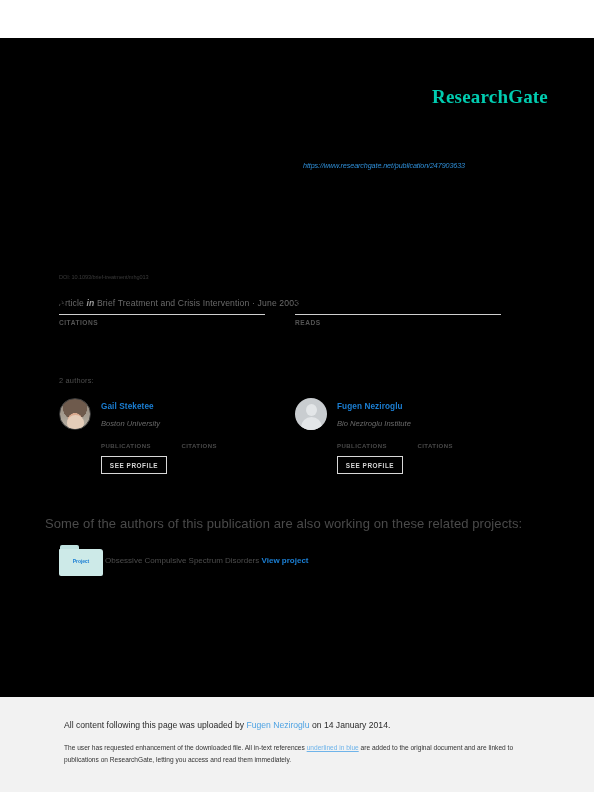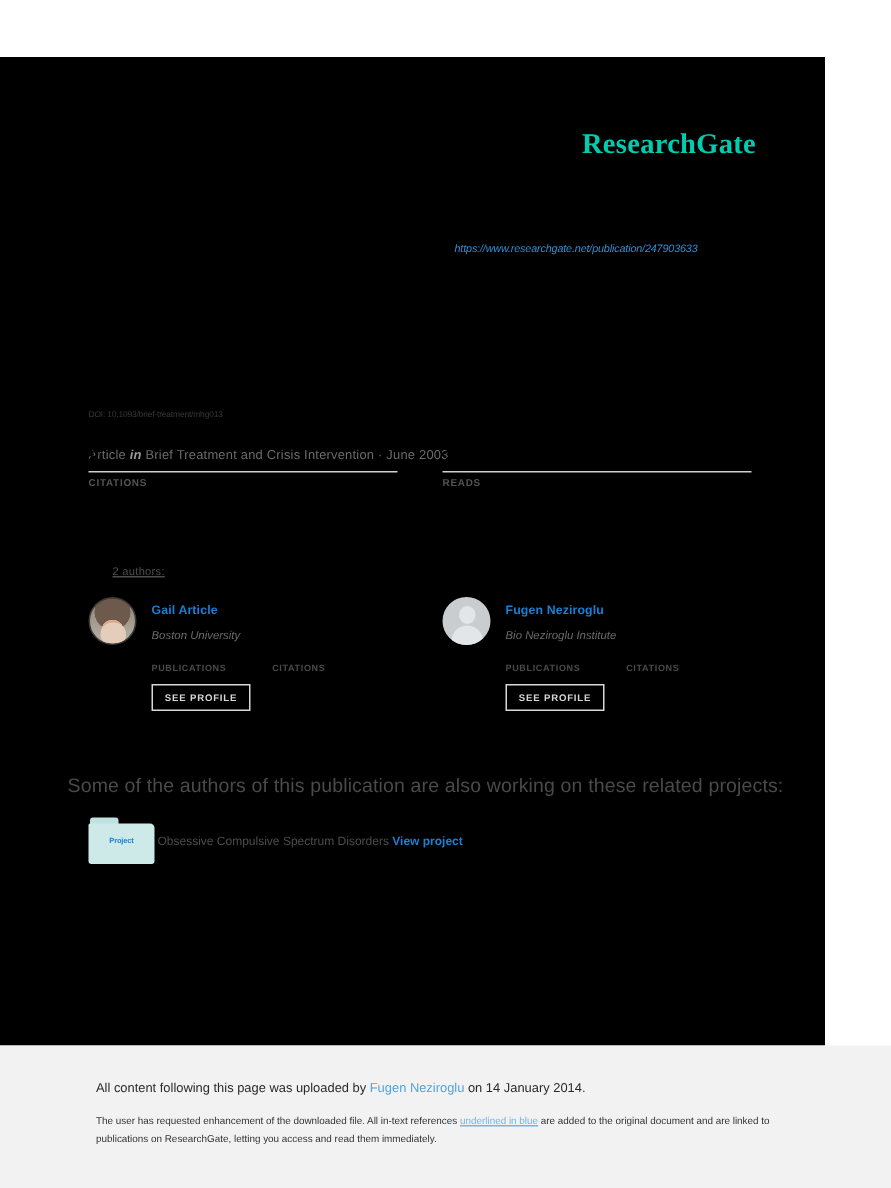--- a/index.html
+++ b/index.html
@@ -21,21 +21,21 @@
     left: 0; top: 0;
     width: 594px;
     height: 38px;
     background: #ffffff;
   }
 
   
   .dark-panel {
     position: absolute;
     left: 0; top: 38px;
-    width: 550px;
+    width: 594px;
     height: 659px;
     background: #000000;
   }
 
   
   .rg-logo {
     position: absolute;
     right: 46px;
     top: 48px;
     font-family: "Liberation Serif", serif;
@@ -129,26 +129,25 @@
     margin-top: 4px;
     font-size: 6.6px;
     color: #545454;
     letter-spacing: 0.5px;
     font-weight: 700;
   }
 
   
   .authors-count {
     position: absolute;
-    left: 75px;
+    left: 59px;
     top: 338px;
     font-size: 7.4px;
     color: #4e4e4e;
     letter-spacing: 0.2px;
-    text-decoration: underline;
   }
   .author {
     position: absolute;
     width: 230px;
   }
   .author.a1 { left: 59px; top: 360px; }
   .author.a2 { left: 295px; top: 360px; }
 
   .avatar {
     position: absolute;
@@ -379,21 +378,21 @@
     <div class="metric-rule"></div>
     <div class="metric-label">READS</div>
   </div>
 
   <div class="authors-count">2 authors:</div>
 
   <div class="author a1">
     <div class="avatar photo">
       <div class="avatar ph-inner"></div>
     </div>
-    <a class="author-name">Gail Article</a>
+    <a class="author-name">Gail Steketee</a>
     <div class="author-affil">Boston University</div>
     <div class="author-stats">
       <div class="stat">
         <div class="stat-value">258</div>
         <div class="stat-label">PUBLICATIONS</div>
       </div>
       <div class="stat">
         <div class="stat-value">12,386</div>
         <div class="stat-label">CITATIONS</div>
       </div>

